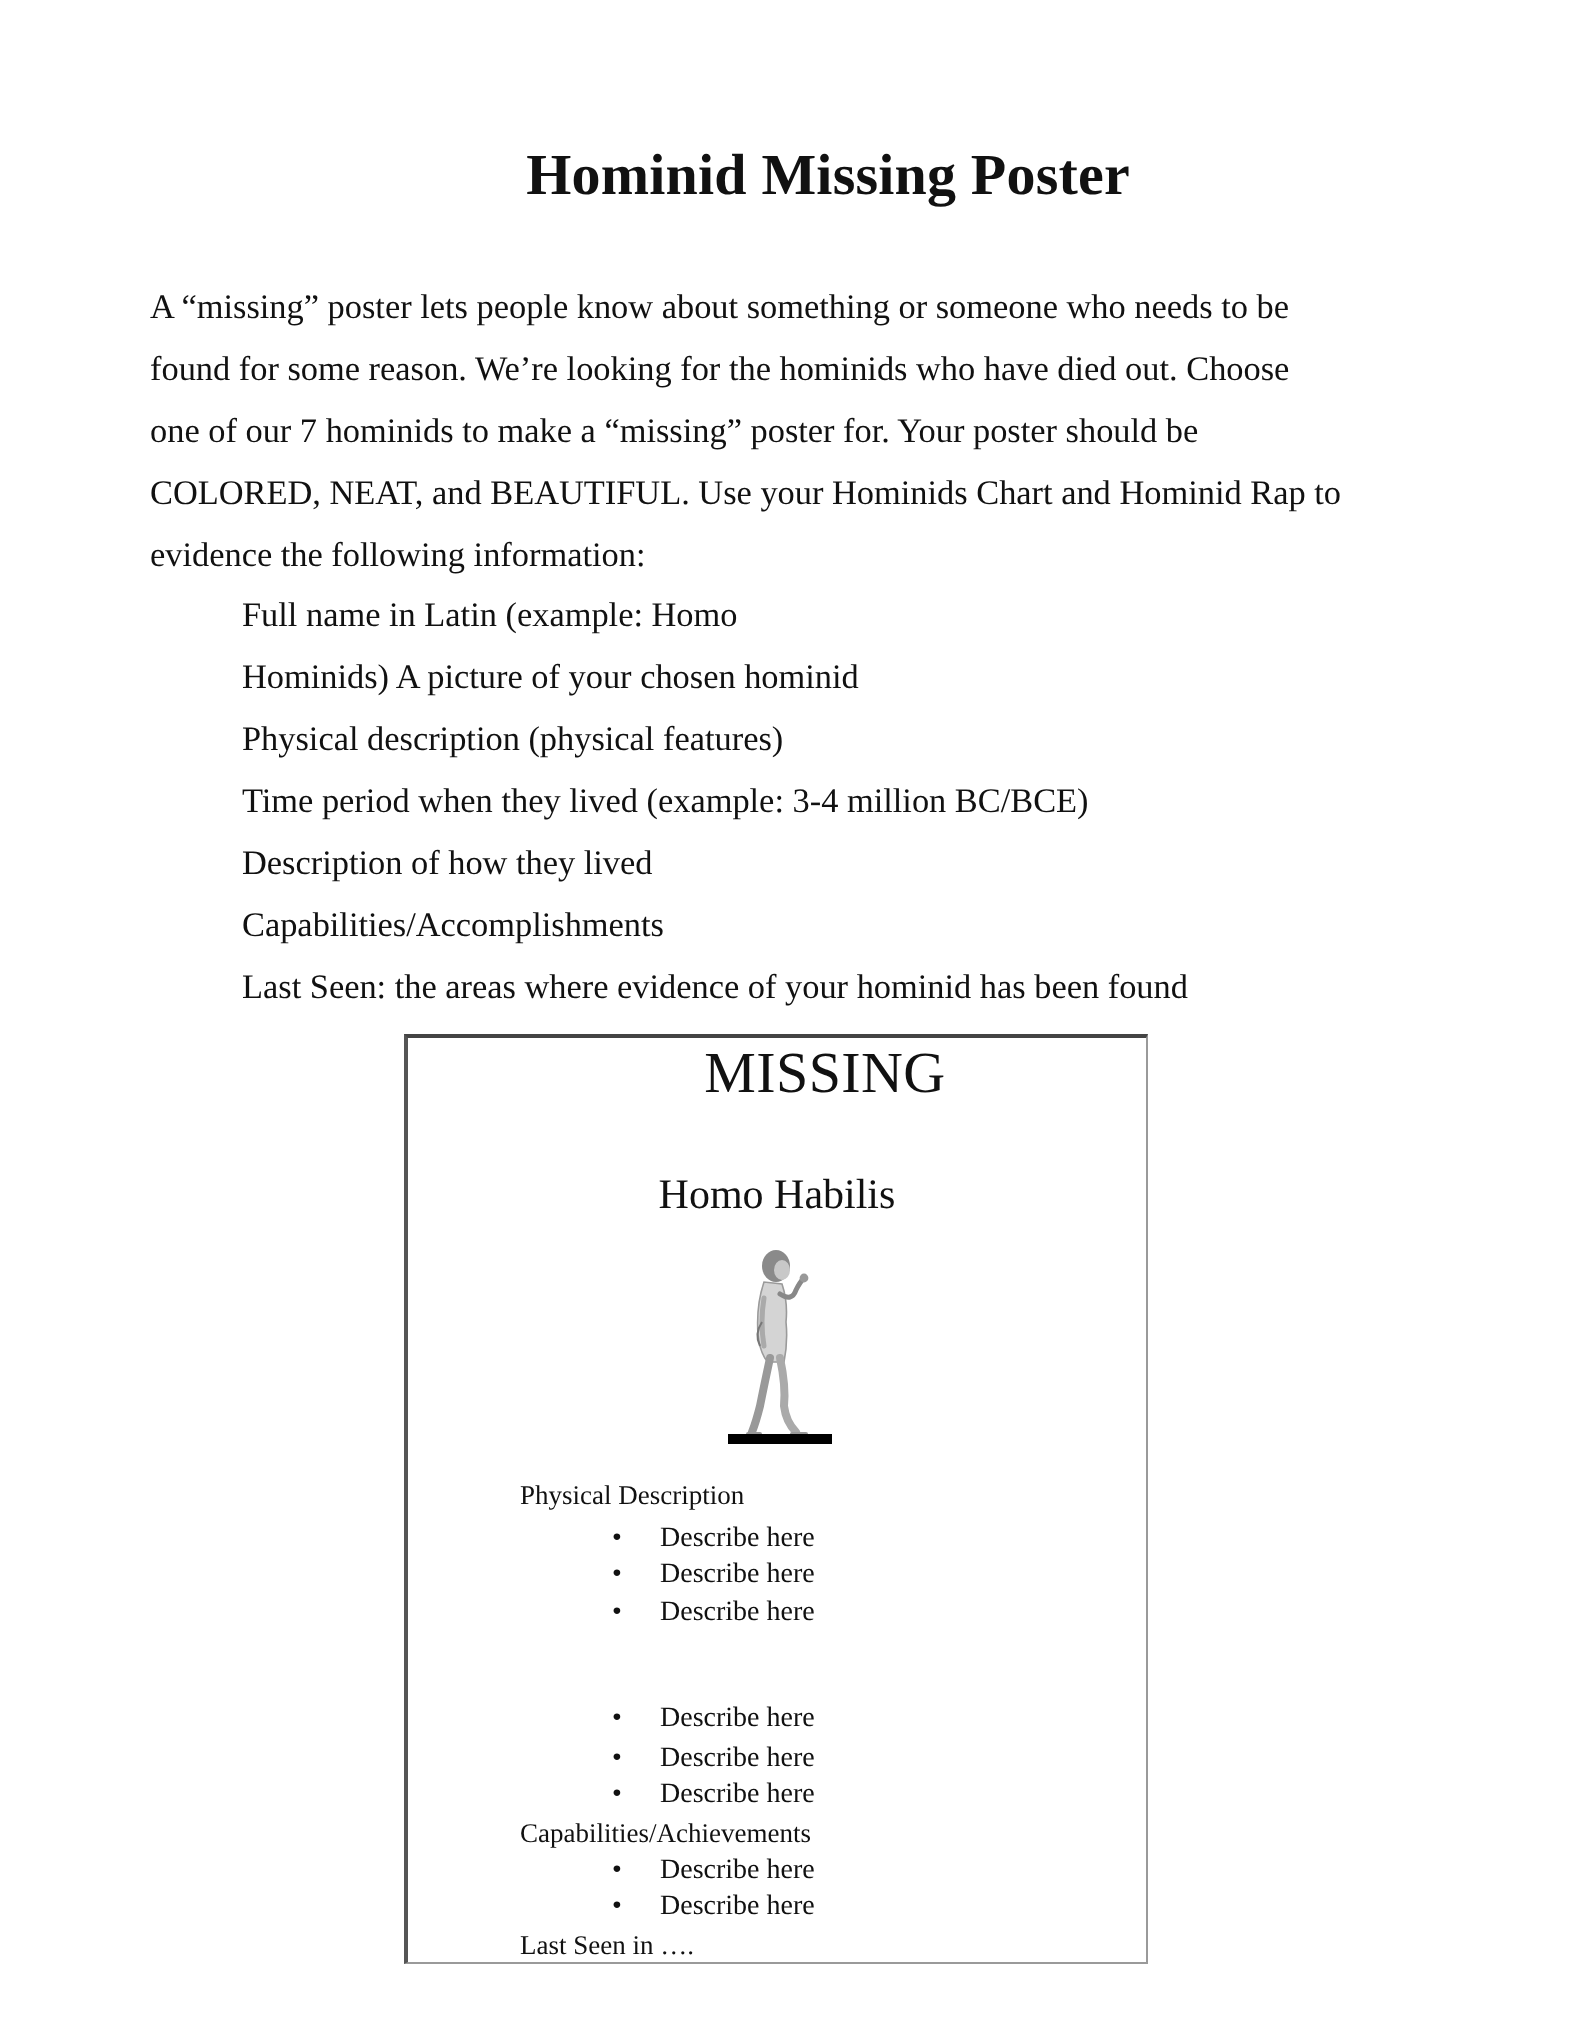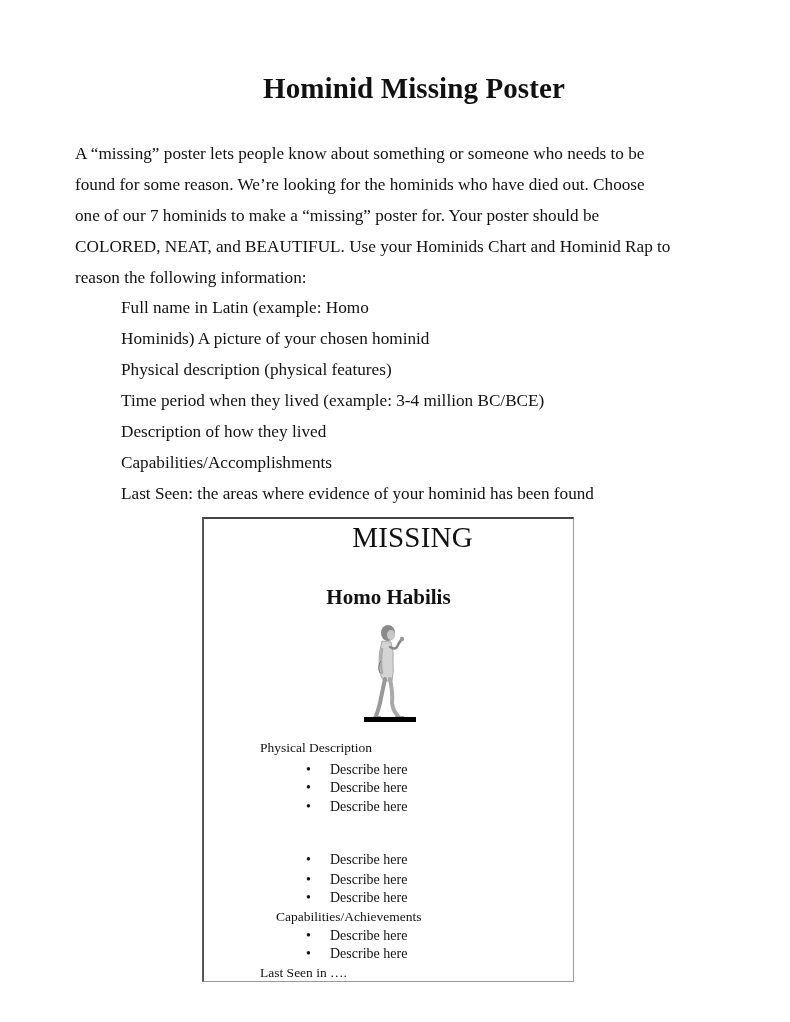--- a/index.html
+++ b/index.html
@@ -71,21 +71,20 @@
       letter-spacing: 0.2px;
       padding-left: 24px;
     }
     .poster-name {
       position: absolute;
       left: 0;
       top: 66px;
       width: 100%;
       text-align: center;
       font-size: 21px;
-      font-weight: bold;
     }
     .figure-wrap {
       position: absolute;
       left: 156px;
       top: 102px;
       width: 60px;
       height: 100px;
     }
     .figure-bar {
       position: absolute;
@@ -115,21 +114,21 @@
 </head>
 <body>
 
 <div class="title">Hominid Missing Poster</div>
 
 <div class="intro">
   <div class="line">A “missing” poster lets people know about something or someone who needs to be</div>
   <div class="line">found for some reason. We’re looking for the hominids who have died out. Choose</div>
   <div class="line">one of our 7 hominids to make a “missing” poster for. Your poster should be</div>
   <div class="line">COLORED, NEAT, and BEAUTIFUL. Use your Hominids Chart and Hominid Rap to</div>
-  <div class="line">reason the following information:</div>
+  <div class="line">evidence the following information:</div>
 </div>
 
 <div class="reqs">
   <div class="line">Full name in Latin (example: Homo</div>
   <div class="line">Hominids) A picture of your chosen hominid</div>
   <div class="line">Physical description (physical features)</div>
   <div class="line">Time period when they lived (example: 3-4 million BC/BCE)</div>
   <div class="line">Description of how they lived</div>
   <div class="line">Capabilities/Accomplishments</div>
   <div class="line">Last Seen: the areas where evidence of your hominid has been found</div>
@@ -178,21 +177,21 @@
   <div class="bullet" style="top:333px;">
     <span class="dot">•</span><span>Describe here</span>
   </div>
   <div class="bullet" style="top:353px;">
     <span class="dot">•</span><span>Describe here</span>
   </div>
   <div class="bullet" style="top:371px;">
     <span class="dot">•</span><span>Describe here</span>
   </div>
 
-  <div class="section-label" style="top:390px;margin-left:16px;">Capabilities/Achievements</div>
+  <div class="section-label" style="top:390px;">Capabilities/Achievements</div>
 
   <div class="bullet" style="top:409px;">
     <span class="dot">•</span><span>Describe here</span>
   </div>
   <div class="bullet" style="top:427px;">
     <span class="dot">•</span><span>Describe here</span>
   </div>
 
   <div class="section-label" style="top:446px;">Last Seen in ….</div>
 </div>

